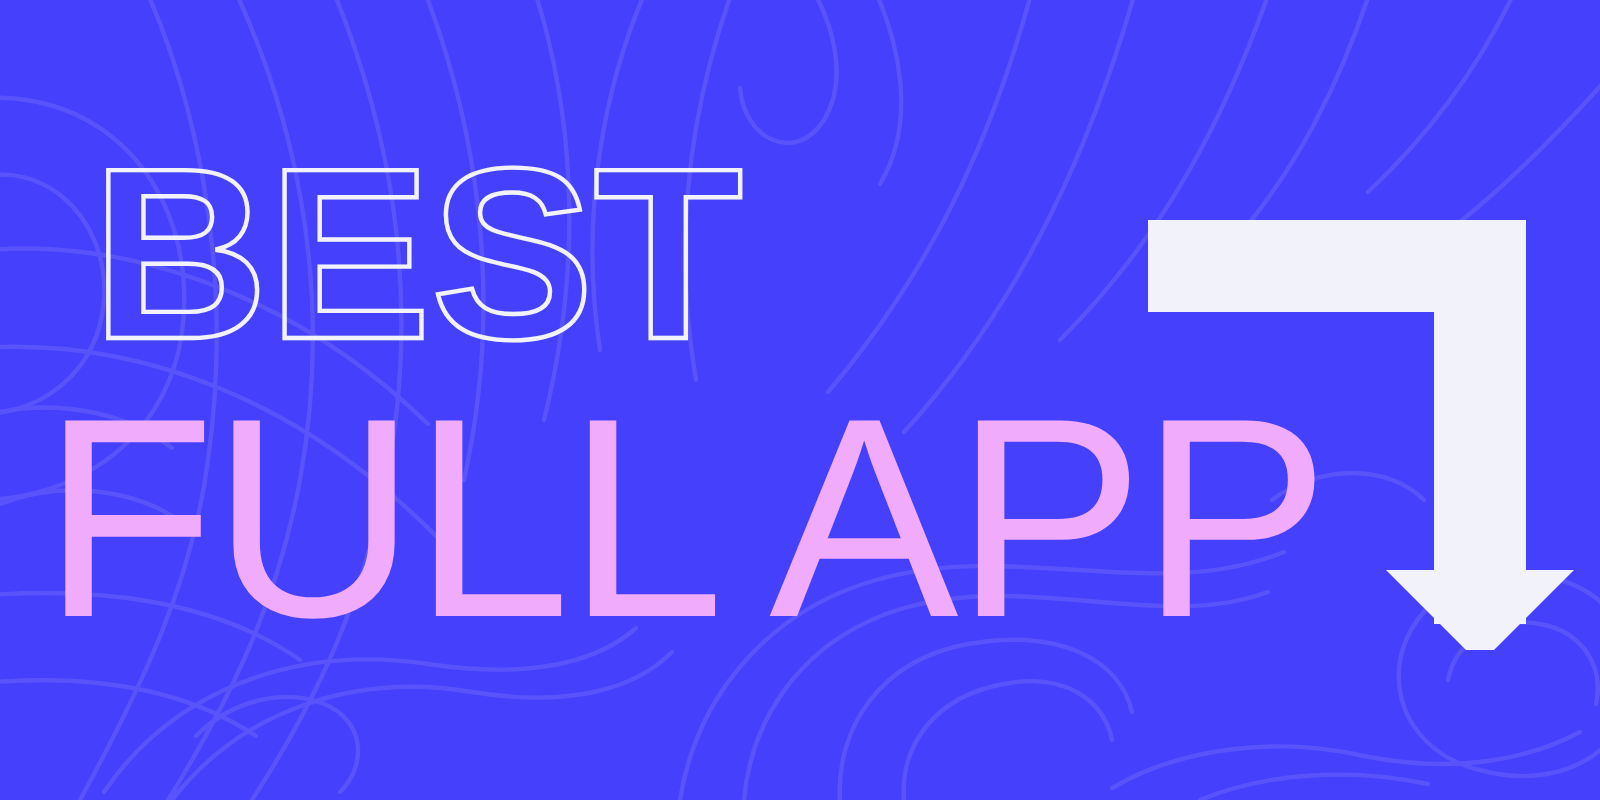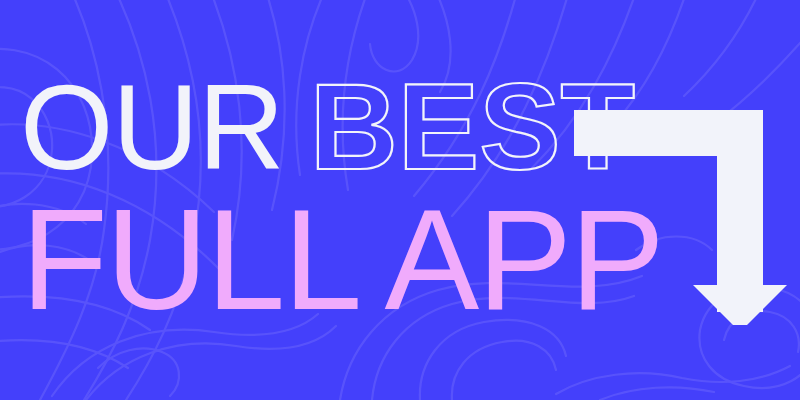--- a/index.html
+++ b/index.html
@@ -130,21 +130,20 @@
       <path d="M724 340 C 728 320, 748 308, 770 312 C 792 316, 802 334, 798 352"></path>
       <path d="M636 250 C 660 232, 694 232, 712 250"></path>
       <path d="M0 252 C 30 240, 68 244, 92 262"></path>
       <path d="M-20 212 C 14 198, 58 202, 86 224"></path>
     </g>
   </svg>
 
   <div class="content">
 
     <div class="line1">
-      <span class="word-our">OUR</span>
       <span class="word-best">BEST</span>
     </div>
 
     <div class="line2">
       <span class="word-full-app">FULL APP</span>
     </div>
 
     <svg class="arrow" viewBox="0 0 234 225" preserveAspectRatio="none" aria-hidden="true">
       <path d="M8 10 H197 V212 H151 V56 H8 Z" fill="#f2f3fa"></path>
       <path d="M127 185 H221 L174 232 Z" fill="#f2f3fa"></path>

